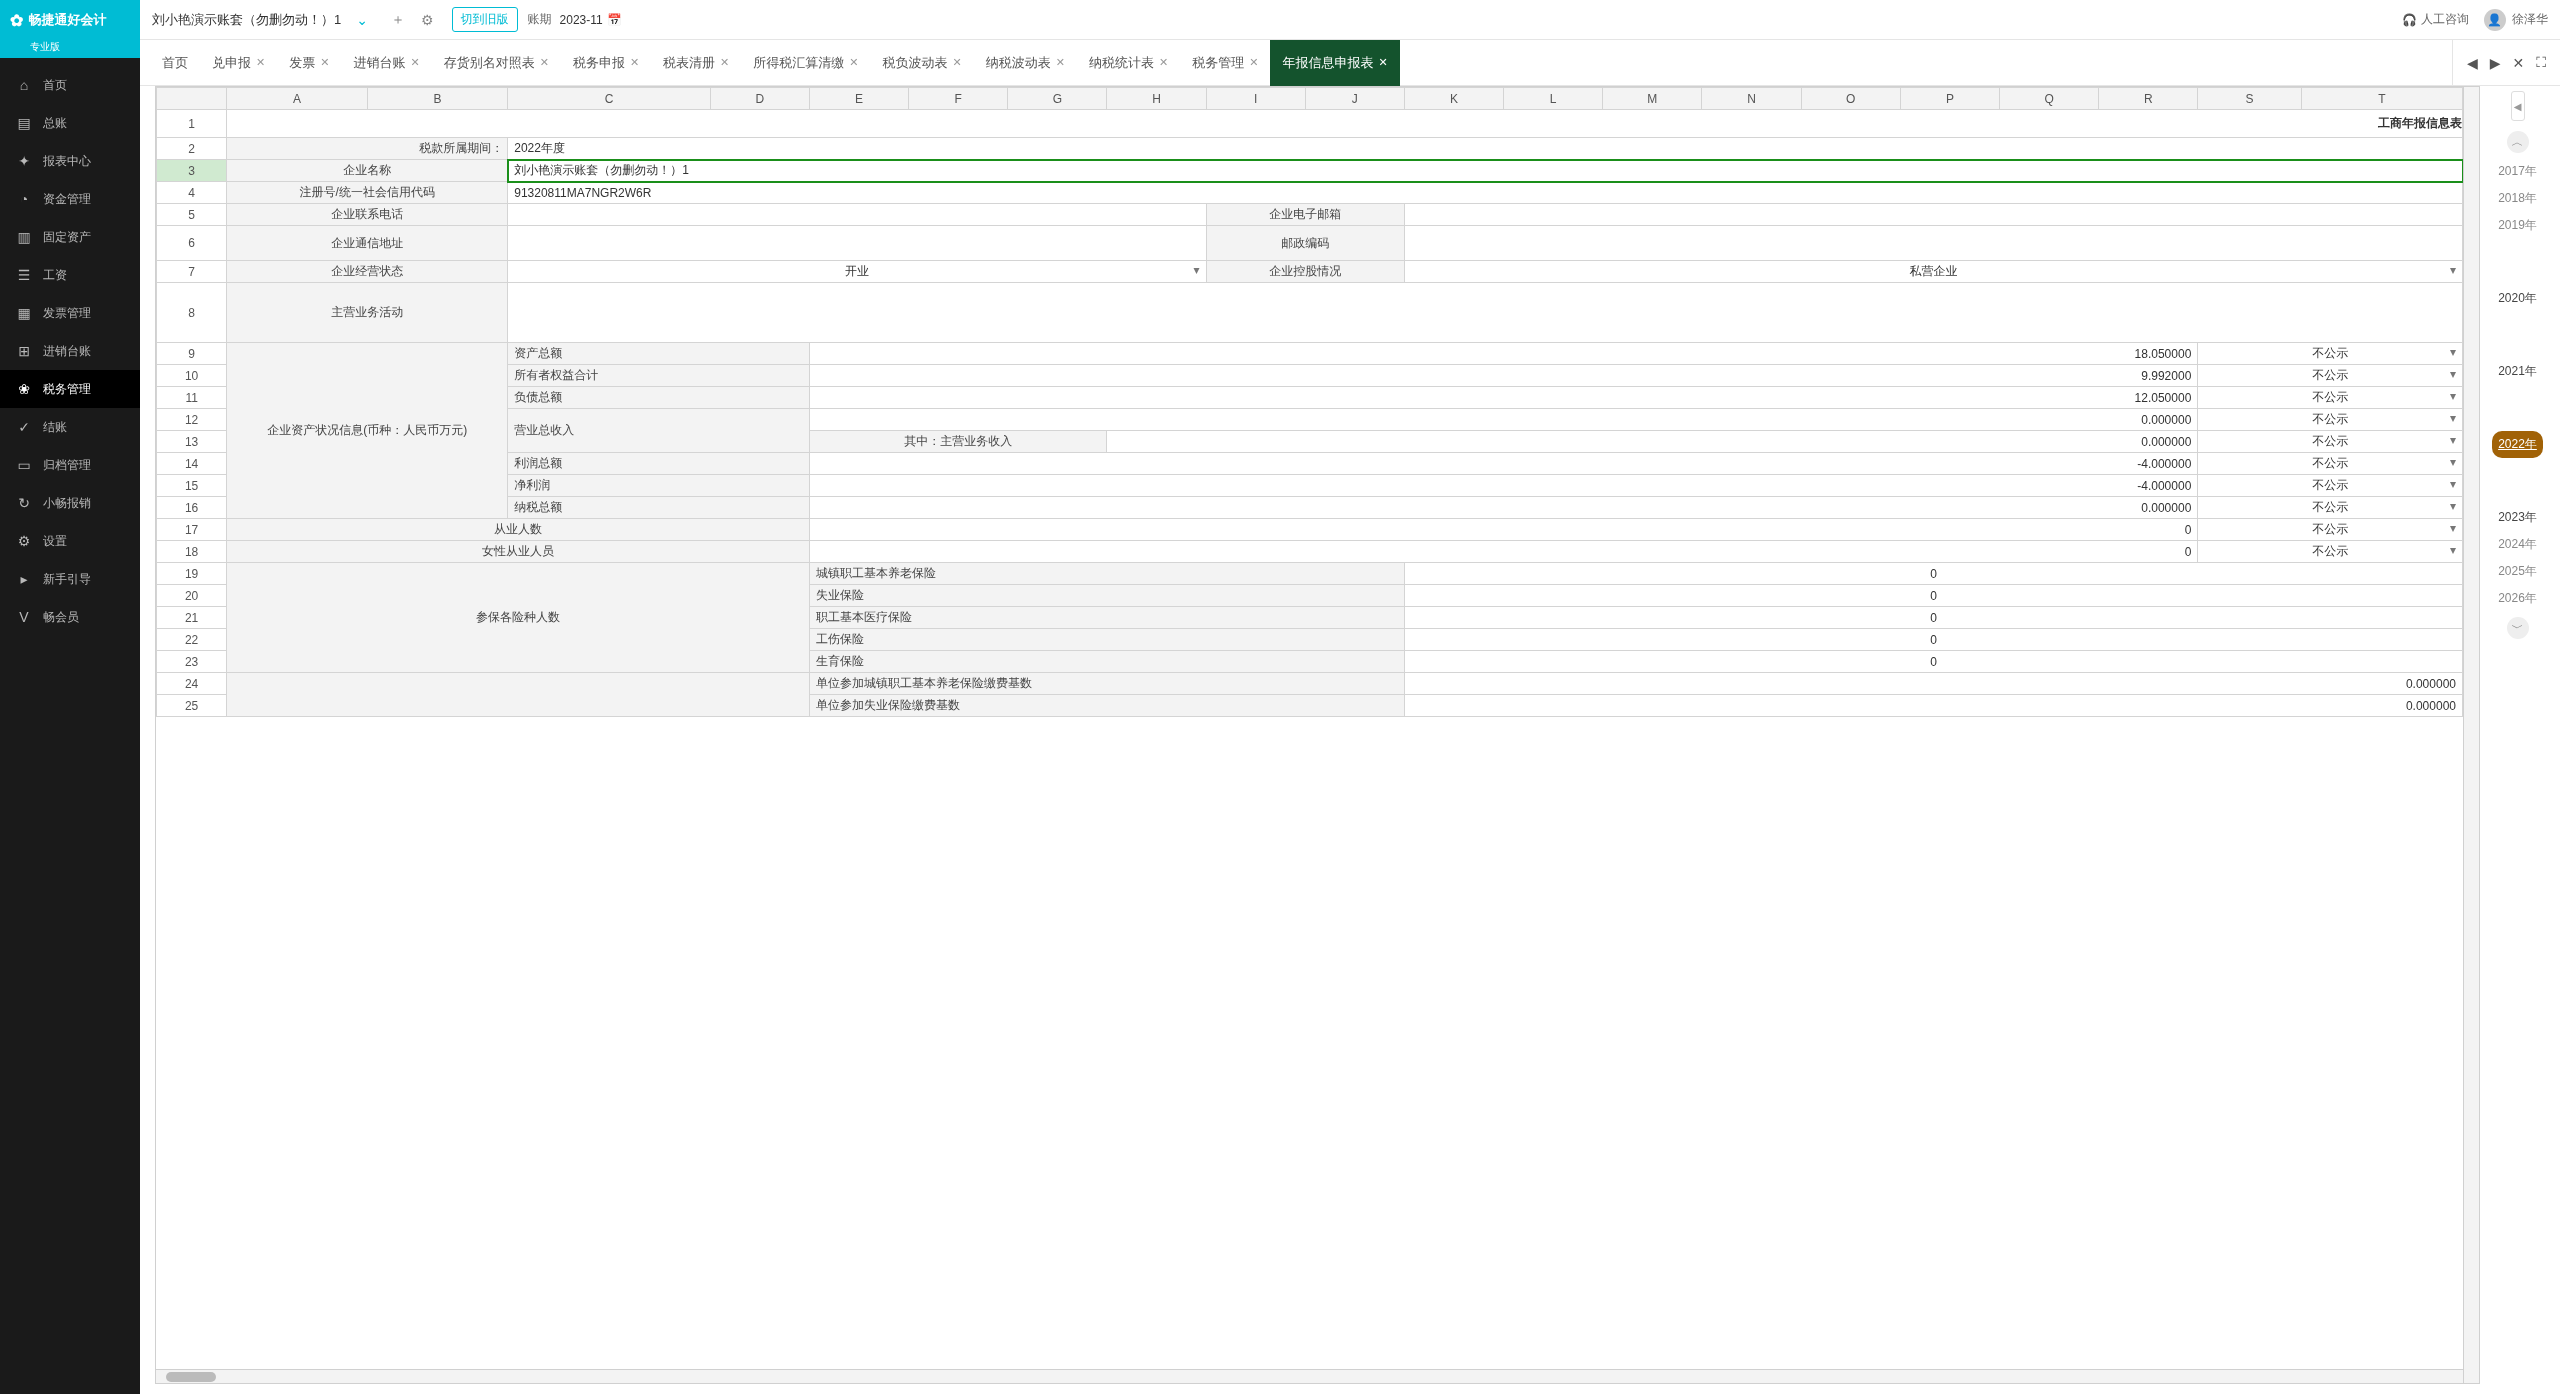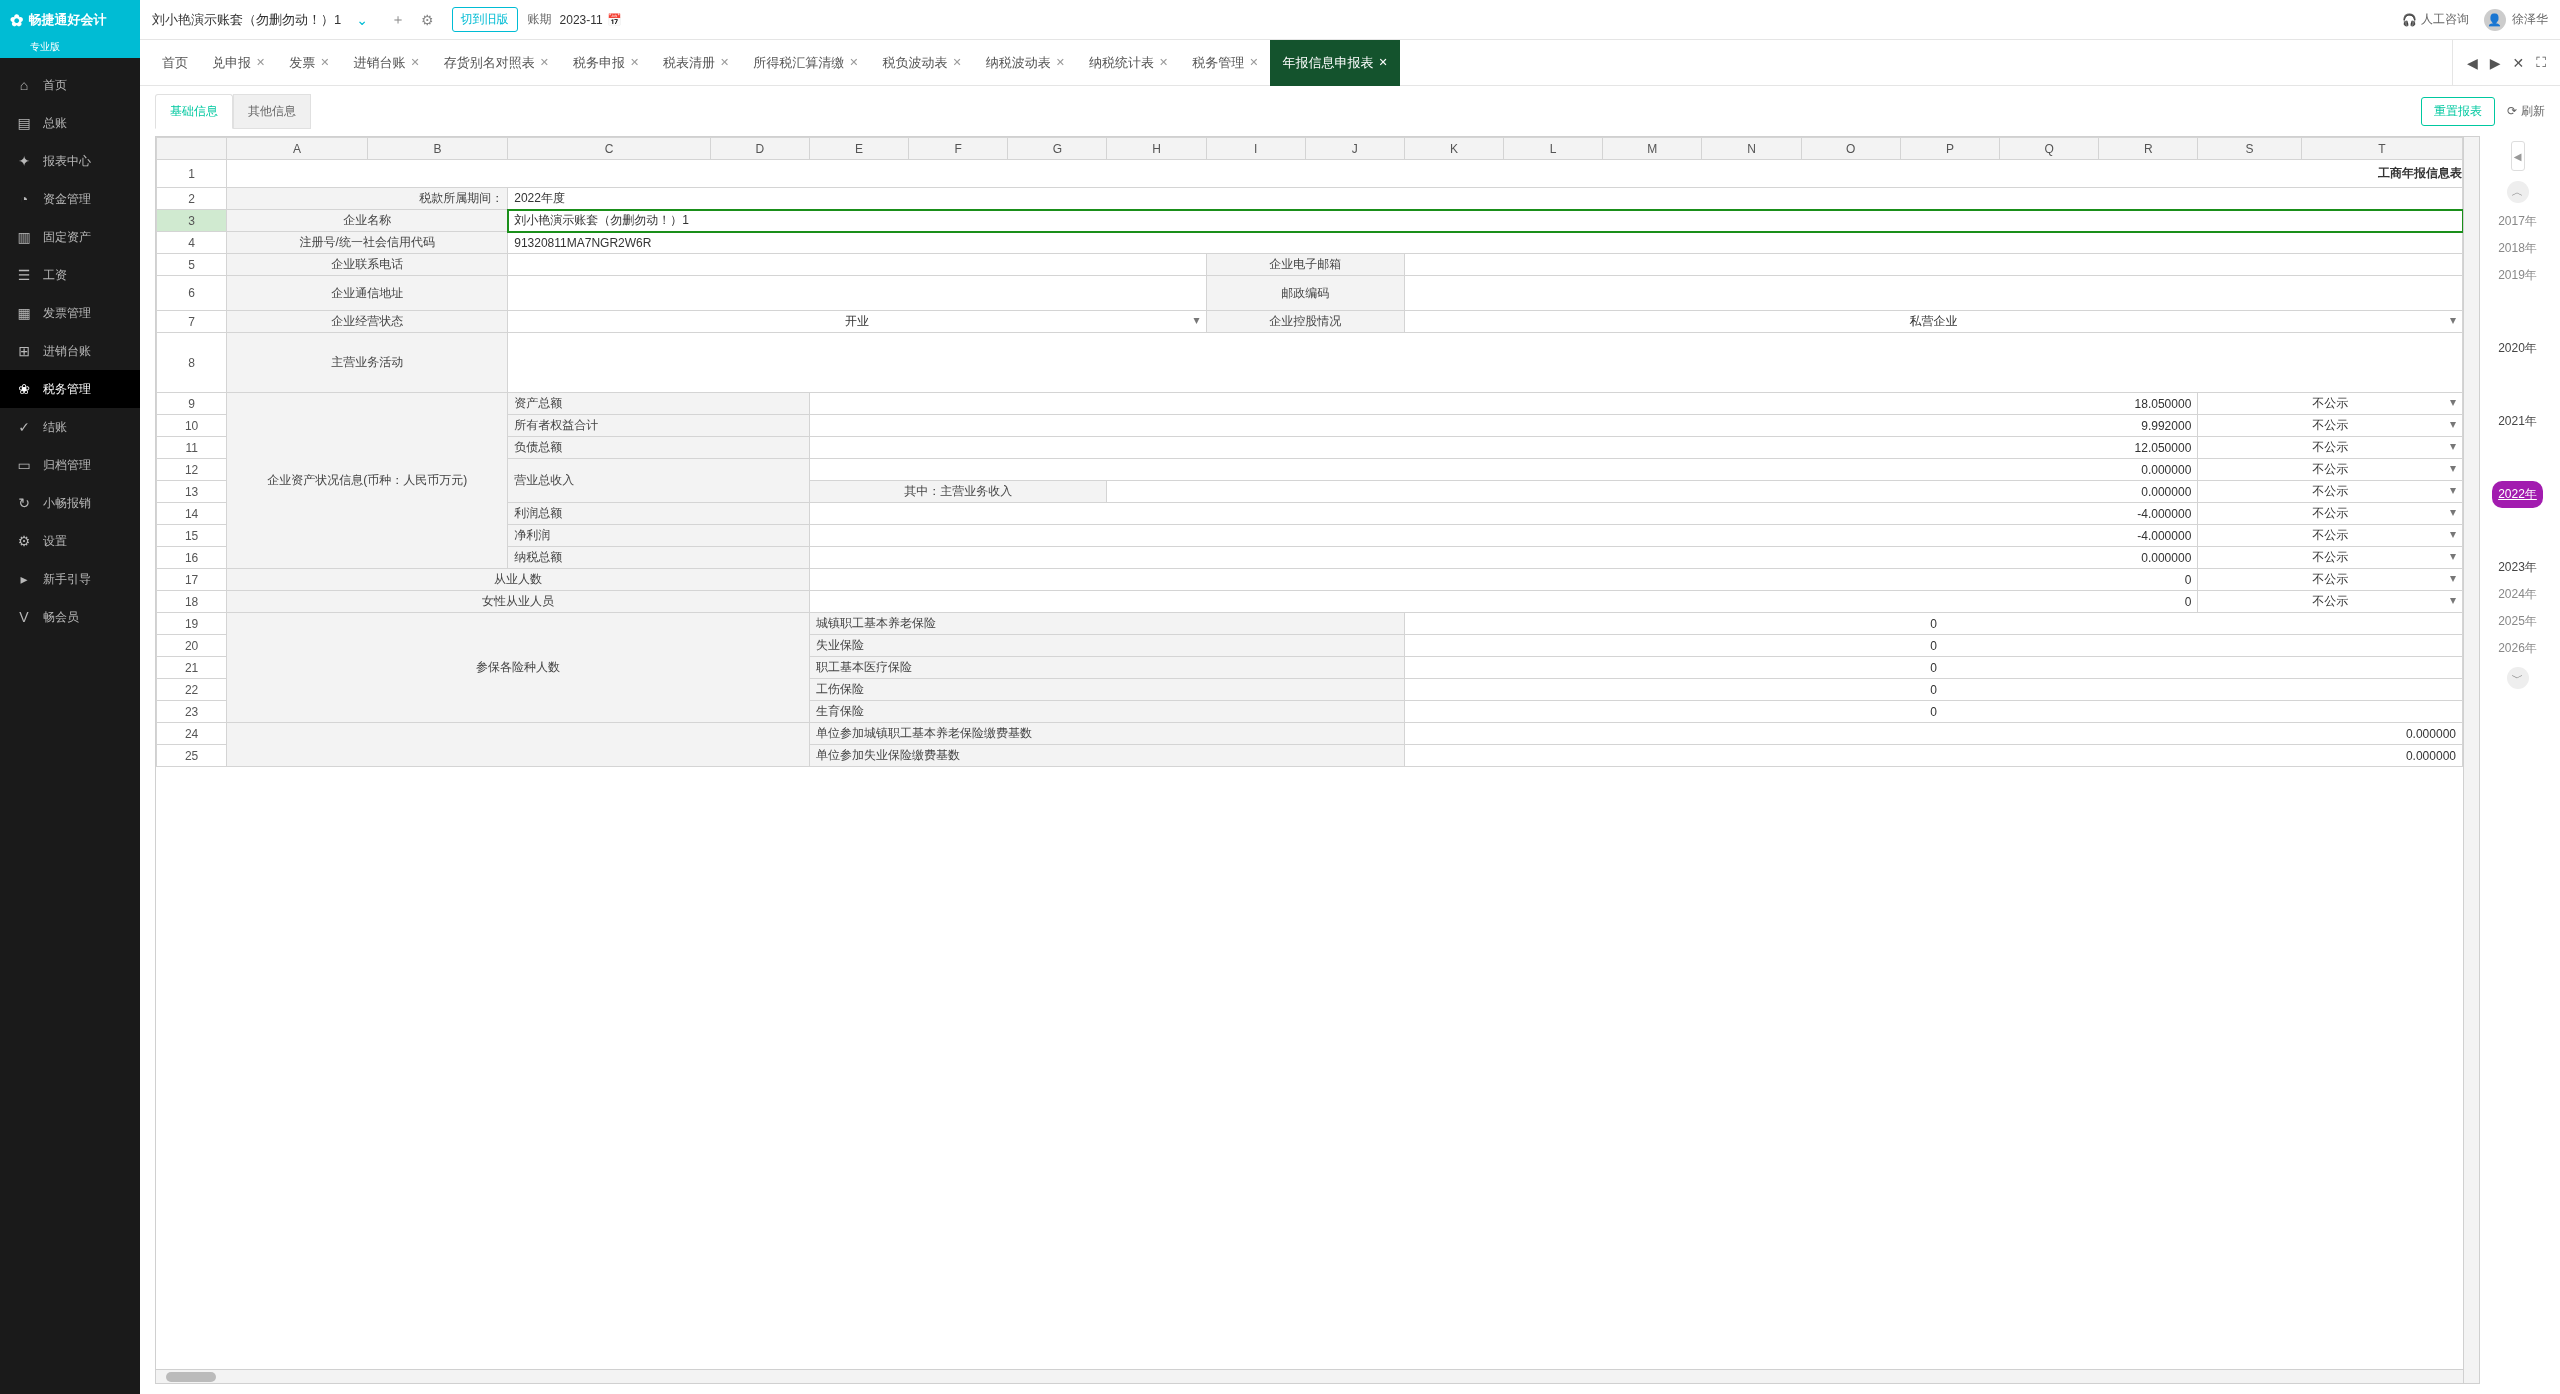--- a/index.html
+++ b/index.html
@@ -76,21 +76,21 @@
 .hscroll-bar { height: 14px; background: #f3f3f3; border-top: 1px solid #d0d0d0; position: relative; }
 .hscroll-thumb { position: absolute; left: 10px; top: 2px; height: 10px; width: 50px; background: #bbb; border-radius: 5px; }
 .vscroll-strip { width: 16px; background: #f3f3f3; border: 1px solid #d0d0d0; border-left: none; position: relative; }
 
 
 .year-panel { width: 55px; display: flex; flex-direction: column; align-items: center; padding-top: 5px; gap: 2px; margin-left: 10px; }
 .yp-expand { width: 14px; height: 30px; border: 1px solid #ddd; border-radius: 3px; display: flex; align-items: center; justify-content: center; color: #999; cursor: pointer; margin-bottom: 5px; font-size: 10px; }
 .yp-arrow { width: 22px; height: 22px; border-radius: 50%; background: #eee; display: flex; align-items: center; justify-content: center; color: #888; cursor: pointer; margin: 3px 0; }
 .yp-year { padding: 5px 6px; color: #888; cursor: pointer; border-radius: 10px; font-size: 12px; }
 .yp-year.near { color: #444; margin-top: 46px; }
-.yp-year.active { background: #a21caf; color: #fff; text-decoration: underline; }
+.yp-year.active { background: #a16207; color: #fff; text-decoration: underline; }
 
 .col-A { width: 68px; }
 .col-B { width: 68px; }
 .col-C { width: 98px; }
 .col-std { width: 48px; }
 .col-T { width: 50px; }
 .col-U { width: 78px; }
 </style>
 </head>
 <body>
@@ -243,33 +243,20 @@
           </div>
         </div>
       <div class="tabs-ctrl">
         <span>◀</span>
         <span>▶</span>
         <span>✕</span>
         <span>⛶</span>
       </div>
     </div>
 
-    <div class="toolbar">
-      <div class="subtabs">
-        <div class="subtab active">基础信息</div>
-        <div class="subtab">其他信息</div>
-      </div>
-      <div class="toolbar-right">
-        <div class="btn-reset">重置报表</div>
-        <div class="btn-refresh">
-          <span>⟳</span>
-          <span>刷新</span>
-        </div>
-      </div>
-    </div>
 
     <div class="sheet-wrap">
       <div class="sheet-area">
         <div class="grid-scroll">
           <table class="sheet">
             <colgroup>
               <col class="corner">
               <col class="col-A">
                 <col class="col-B">
                 <col class="col-C">

